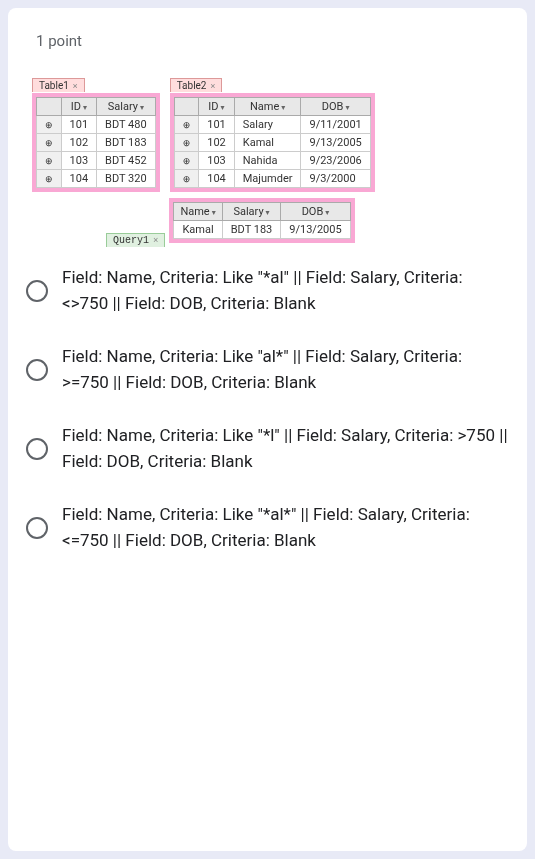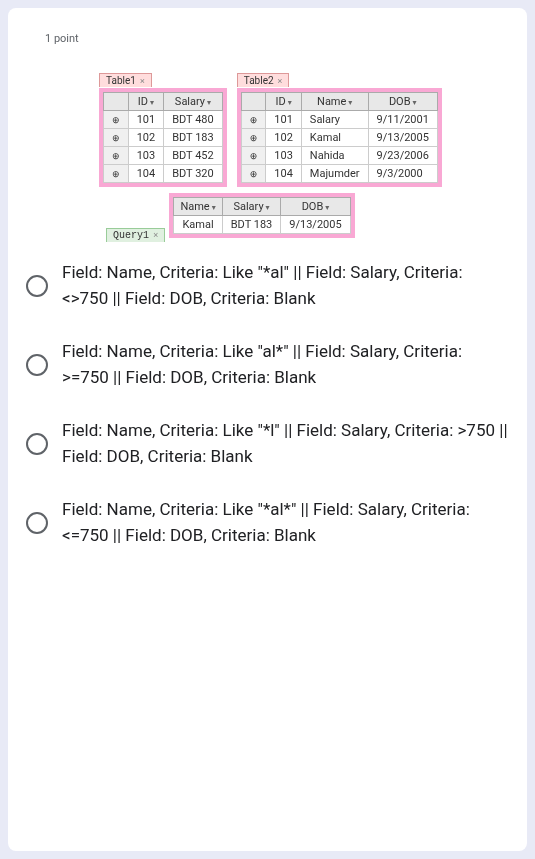--- a/index.html
+++ b/index.html
@@ -23,34 +23,34 @@
     align-items: flex-start;
   }
   .question-text {
     font-size: 20px;
     line-height: 1.4;
     color: #202124;
     max-width: 360px;
     font-weight: 400;
   }
   .points {
-    font-size: 11px;
+    font-size: 15px;
     color: #5f6368;
     white-space: nowrap;
-    margin-left: 19px;
+    margin-left: 10px;
     margin-top: 4px;
   }
   .tables-image {
     margin-top: 24px;
     margin-bottom: 8px;
   }
   .top-tables {
     display: flex;
     gap: 10px;
-    justify-content: center;
+    justify-content: flex-start;
     padding-left: 6px;
   }
   .ds-table-wrap {
     border: 4px solid #f9a8d4;
     font-size: 11px;
     background: #fff;
   }
   .ds-tab {
     display: inline-block;
     background: #ffdddd;

